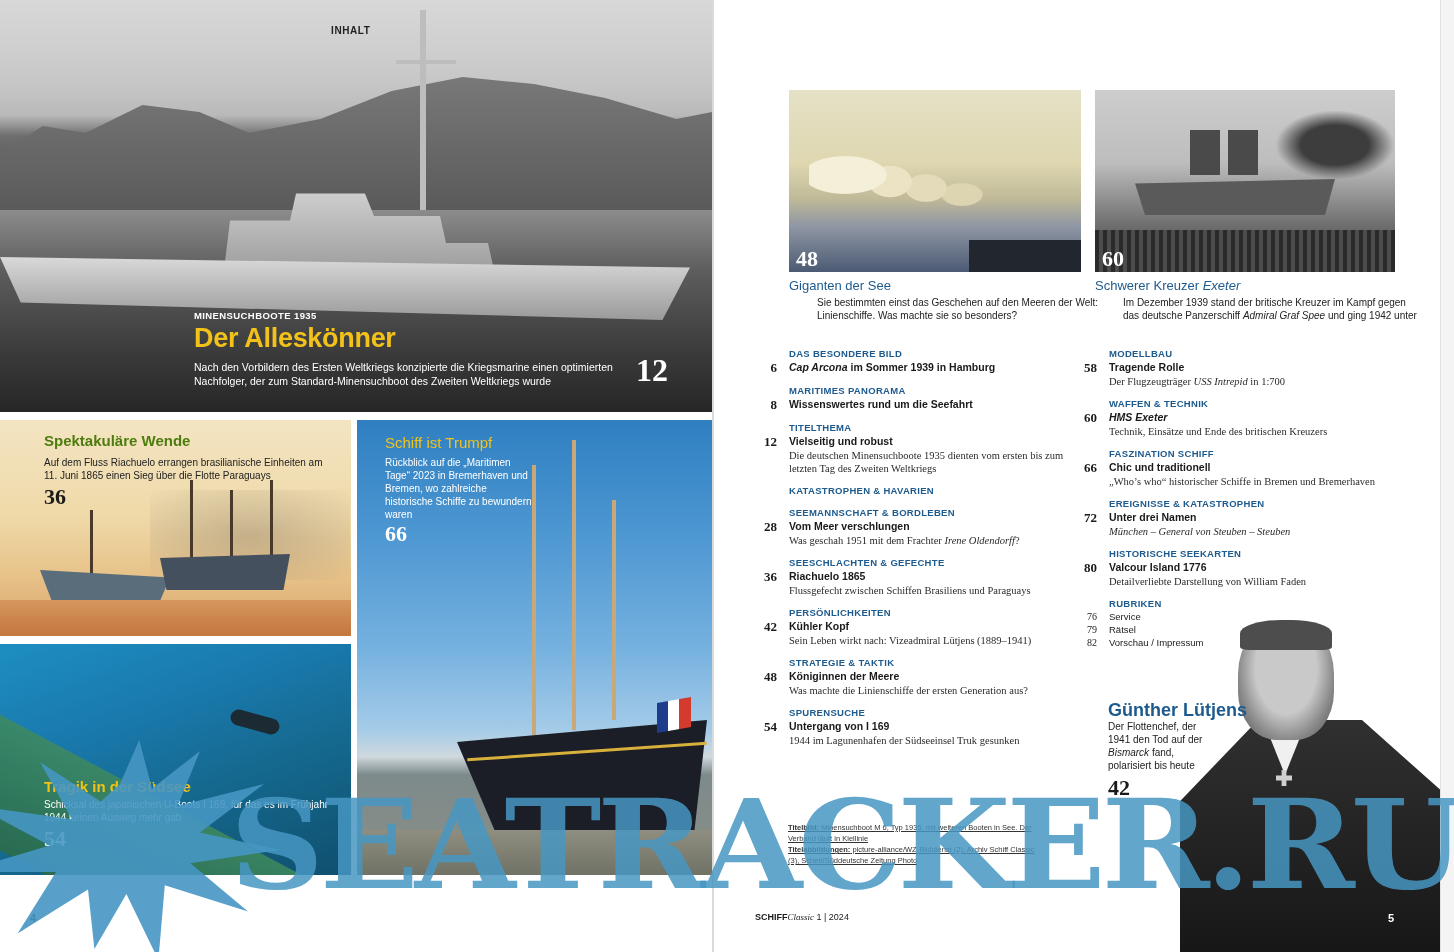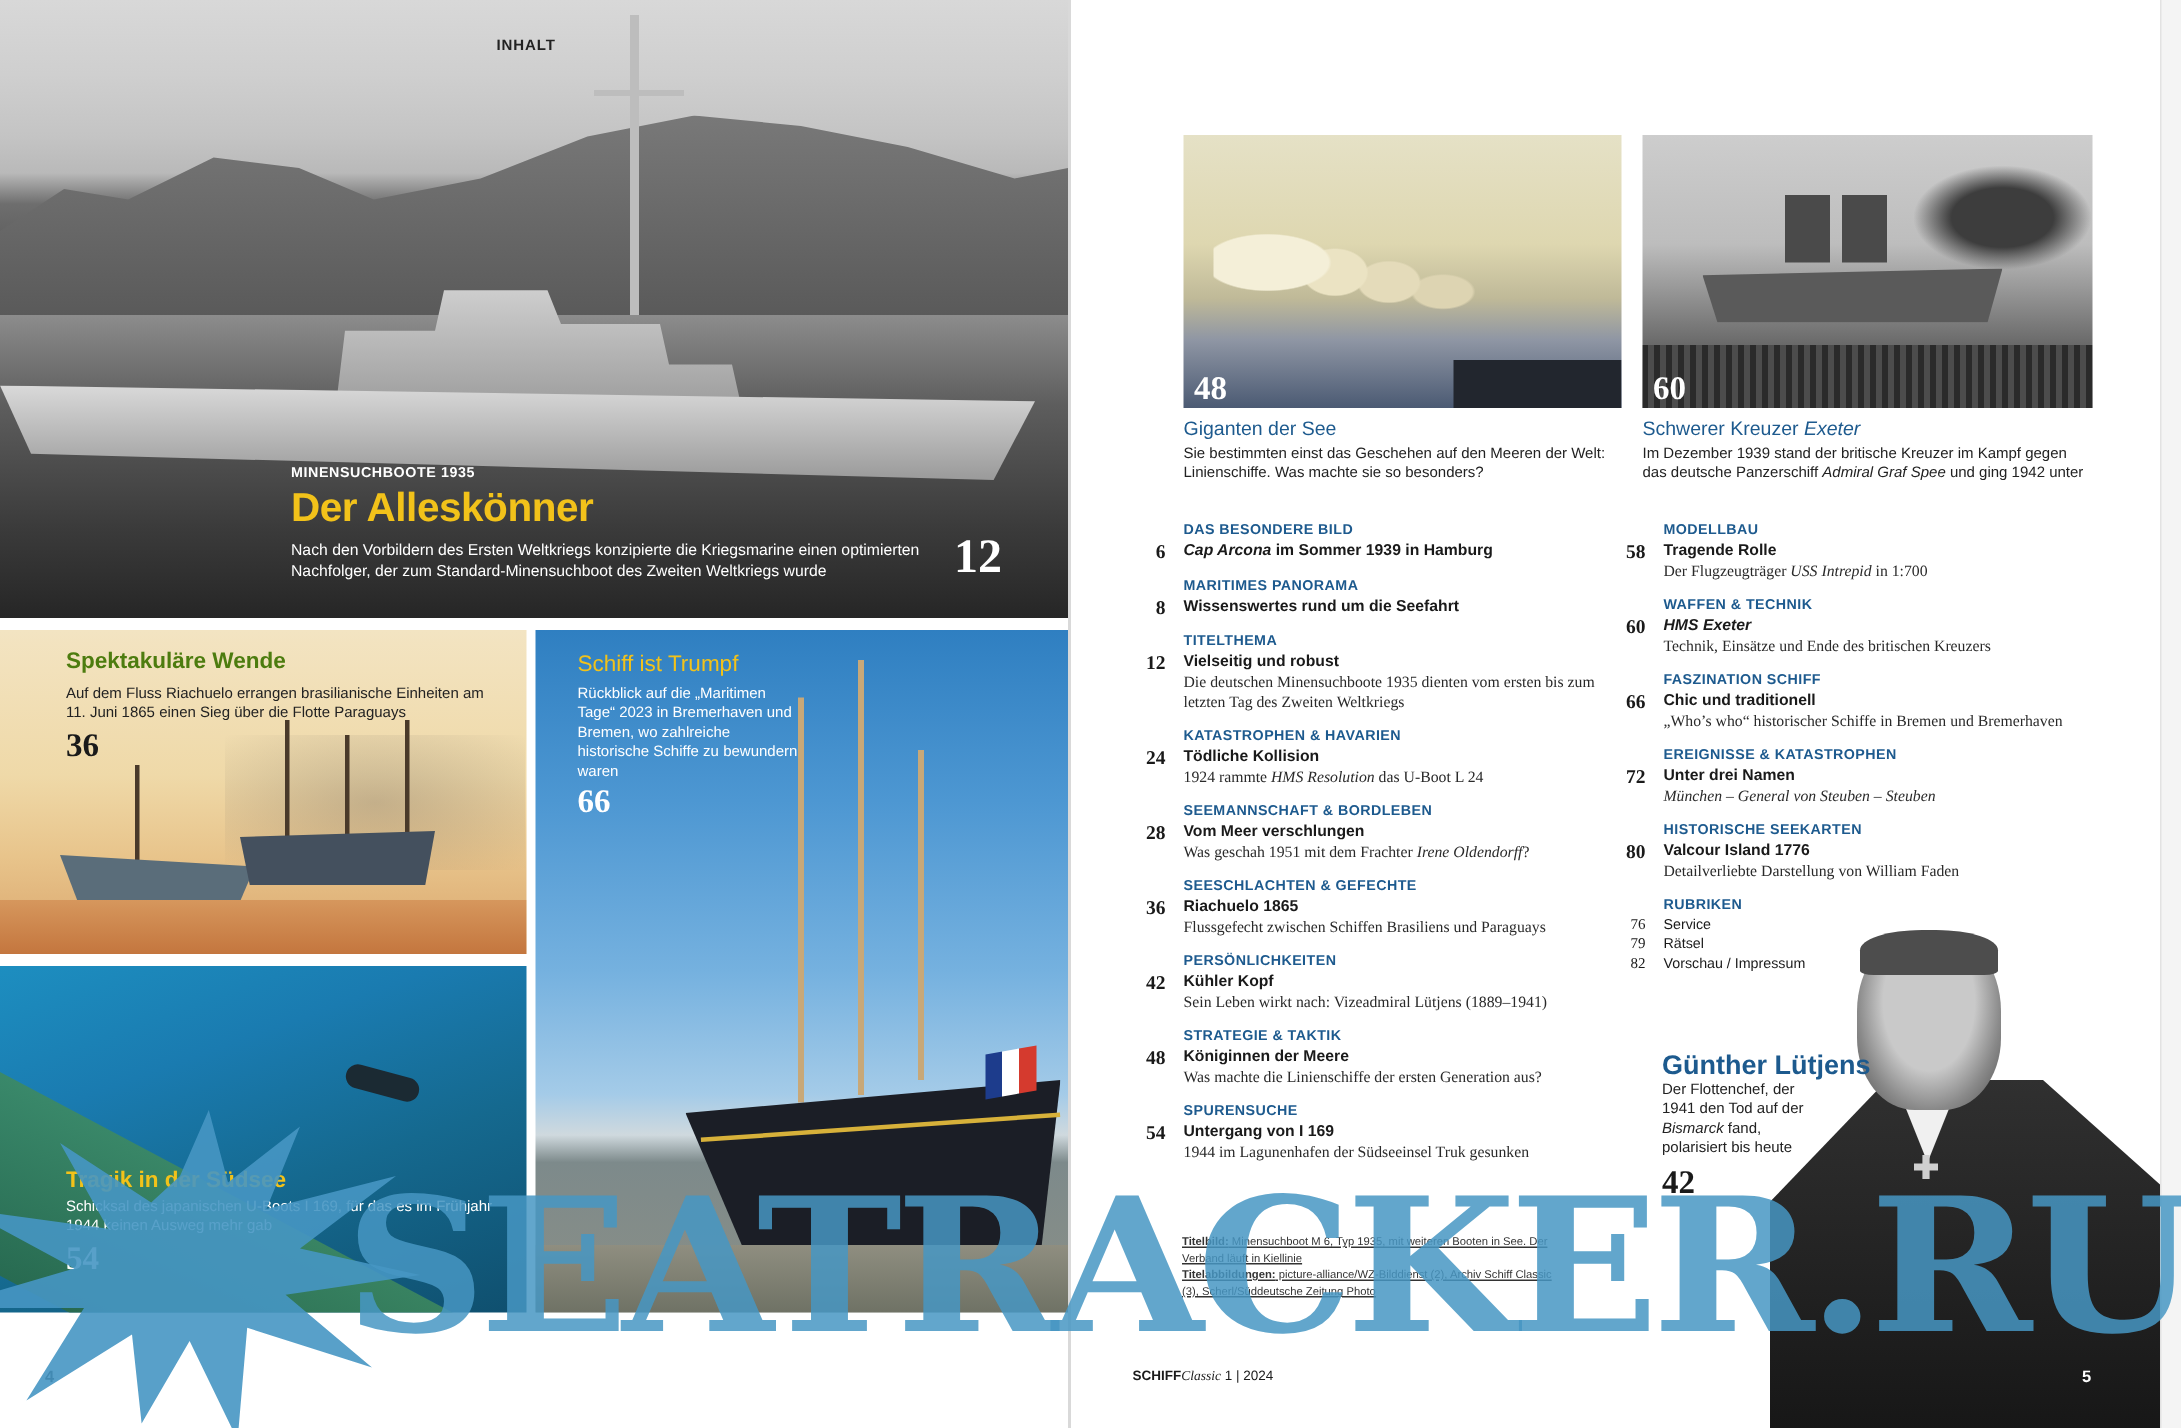--- a/index.html
+++ b/index.html
@@ -86,21 +86,21 @@
   .img-exeter { left: 1095px; top: 90px; width: 300px; height: 182px; background: linear-gradient(180deg, #cdcdcd 0%, #bdbdbd 40%, #9b9b9b 55%, #6d6d6d 75%, #3a3a3a 100%); }
   .img-exeter .ship { position: absolute; left: 40px; top: 80px; width: 200px; height: 45px; background: #5a5a5a; clip-path: polygon(0 30%, 100% 20%, 95% 100%, 5% 100%); }
   .img-exeter .funnels { position: absolute; left: 95px; top: 40px; width: 30px; height: 45px; background: #4a4a4a; box-shadow: 38px 0 0 #4a4a4a; }
   .img-exeter .smoke { position: absolute; left: 180px; top: 20px; width: 120px; height: 70px; background: radial-gradient(ellipse, #3d3d3d 0 40%, transparent 70%); }
   .img-exeter .crowd { position: absolute; left: 0; top: 140px; width: 300px; height: 42px; background: repeating-linear-gradient(90deg, #2a2a2a 0 4px, #4c4c4c 4px 8px); }
   .img-page { position: absolute; font-family: "Liberation Serif", serif; font-weight: bold; font-size: 22px; color: #fff; }
   .pg-48 { left: 796px; top: 246px; }
   .pg-60 { left: 1102px; top: 246px; }
 
   .feat-title { position: absolute; font-size: 13px; font-weight: normal; color: #1d5a8e; }
-  .feat-desc { position: absolute; font-size: 10px; line-height: 13px; color: #222; }
+  .feat-desc { position: absolute; font-size: 10px; line-height: 13px; color: #222; margin-left: 28px; }
   .f-gig-t { left: 789px; top: 278px; }
   .f-gig-d { left: 789px; top: 296px; width: 300px; }
   .f-exe-t { left: 1095px; top: 278px; }
   .f-exe-d { left: 1095px; top: 296px; width: 300px; }
 
   .toc-col { position: absolute; }
   .toc-left { left: 755px; top: 347px; width: 310px; }
   .toc-right { left: 1075px; top: 347px; width: 330px; }
   .toc-entry { position: relative; padding-left: 34px; margin-bottom: 9px; }
   .toc-section { font-size: 9.5px; font-weight: bold; color: #1d5a8e; letter-spacing: 0.3px; line-height: 13px; }
@@ -239,25 +239,20 @@
   <div class="toc-entry">
     <div class="toc-section">TITELTHEMA</div>
     <div class="toc-row">
         <span class="toc-page">12</span>
         <div class="toc-title">Vielseitig und robust</div>
         <div class="toc-sub">Die deutschen Minensuchboote 1935 dienten vom ersten bis zum letzten Tag des Zweiten Weltkriegs</div>
       </div>
   </div>
   <div class="toc-entry">
     <div class="toc-section">KATASTROPHEN &amp; HAVARIEN</div>
-    <div class="toc-row">
-        <span class="toc-page">24</span>
-        <div class="toc-title">Tödliche Kollision</div>
-        <div class="toc-sub"><span>1924 rammte </span><i>HMS Resolution</i><span> das U-Boot L 24</span></div>
-      </div>
   </div>
   <div class="toc-entry">
     <div class="toc-section">SEEMANNSCHAFT &amp; BORDLEBEN</div>
     <div class="toc-row">
         <span class="toc-page">28</span>
         <div class="toc-title">Vom Meer verschlungen</div>
         <div class="toc-sub"><span>Was geschah 1951 mit dem Frachter </span><i>Irene Oldendorff</i><span>?</span></div>
       </div>
   </div>
   <div class="toc-entry">

